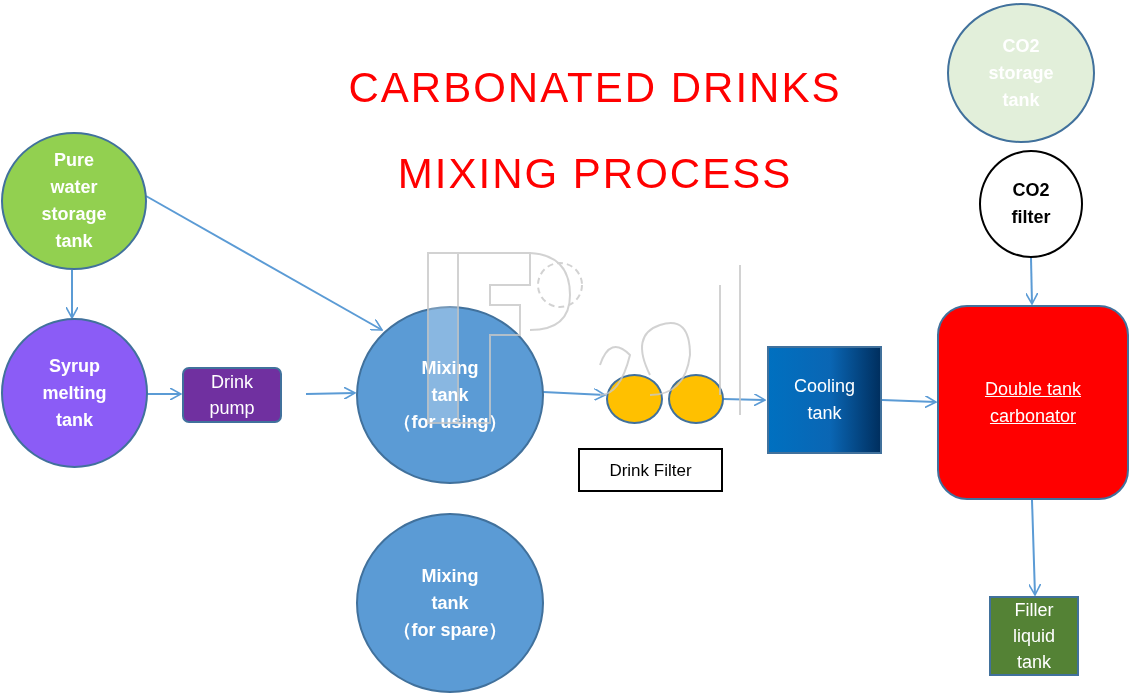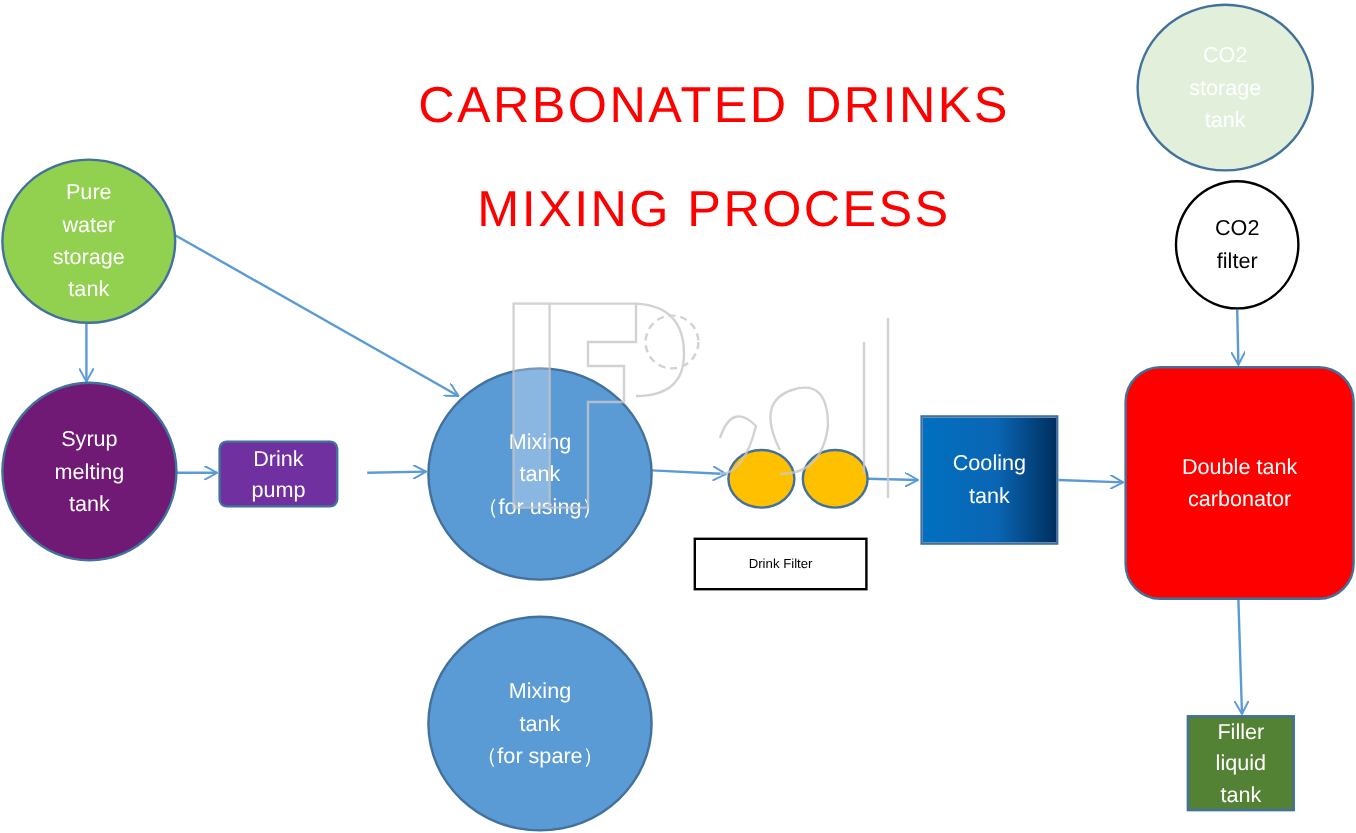--- a/index.html
+++ b/index.html
@@ -4,21 +4,21 @@
   <style>
     html, body { margin: 0; padding: 0; background: #ffffff; }
     body { width: 1130px; height: 694px; position: relative; overflow: hidden;
            font-family: "Liberation Sans", "DejaVu Sans", sans-serif; }
     #stage { position: absolute; left: 0; top: 0; width: 1130px; height: 694px; }
     .title { position: absolute; left: 0; width: 1190px; text-align: center;
              color: #ff0000; font-size: 42px; letter-spacing: 2px; }
     .node { position: absolute; box-sizing: border-box; display: flex;
             align-items: center; justify-content: center; text-align: center;
             color: #ffffff; font-size: 18px; line-height: 27px; white-space: pre-line; }
-    .circle { border-radius: 50%; border: 2px solid #41719c; }
+    .circle { border-radius: 50%; border: 2px solid #41719c; font-weight: bold; }
     .watermark { position: absolute; left: 420px; top: 245px; width: 360px; height: 190px;
                  pointer-events: none; }
   </style>
 </head>
 <body>
 
 <div id="stage">
 
   <div class="title" style="top:64px;">CARBONATED DRINKS</div>
   <div class="title" style="top:150px;">MIXING PROCESS</div>
@@ -42,21 +42,21 @@
     </g>
   </svg>
 
   <div class="node circle" style="left:1px;top:132px;width:146px;height:138px;background:#92d050;text-align:center;">
     <span>Pure
 water
 storage
 tank</span>
   </div>
 
-  <div class="node circle" style="left:1px;top:318px;width:147px;height:150px;background:#701a75;">
+  <div class="node circle" style="left:1px;top:318px;width:147px;height:150px;background:#8b5cf6;">
     <span>Syrup
 melting
 tank</span>
   </div>
 
   <div class="node" style="left:182px;top:367px;width:100px;height:56px;background:#7030a0;border:2px solid #41719c;border-radius:7px;line-height:26px;">
     <span>Drink
 pump</span>
   </div>
 
@@ -68,41 +68,41 @@
 
   <div class="node circle" style="left:356px;top:513px;width:188px;height:180px;background:#5b9bd5;">
     <span>Mixing
 tank
 （for spare）</span>
   </div>
 
   <div class="node circle" style="left:606px;top:374px;width:57px;height:50px;background:#ffc000;"></div>
   <div class="node circle" style="left:668px;top:374px;width:56px;height:50px;background:#ffc000;"></div>
 
-  <div class="node" style="left:578px;top:448px;width:145px;height:44px;border:2px solid #000;color:#000;font-size:11px;">
+  <div class="node" style="left:578px;top:448px;width:145px;height:44px;border:2px solid #000;color:#000;font-size:17px;">
     <span>Drink Filter</span>
   </div>
 
   <div class="node" style="left:767px;top:346px;width:115px;height:108px;background:linear-gradient(90deg,#0070c0 0%,#0a66b4 55%,#002f5f 100%);border:2px solid #41719c;">
     <span>Cooling
 tank</span>
   </div>
 
   <div class="node circle" style="left:947px;top:3px;width:148px;height:140px;background:#e2efda;">
     <span>CO2
 storage
 tank</span>
   </div>
 
   <div class="node circle" style="left:979px;top:150px;width:104px;height:108px;background:#fff;border:2px solid #000;color:#000;">
     <span>CO2
 filter</span>
   </div>
 
-  <div class="node" style="left:937px;top:305px;width:192px;height:195px;background:#ff0000;border:2px solid #41719c;border-radius:30px;">
+  <div class="node" style="left:937px;top:305px;width:192px;height:195px;background:#ff0000;border:2px solid #41719c;border-radius:30px;text-decoration:underline;">
     <span>Double tank
 carbonator</span>
   </div>
 
   <div class="node" style="left:989px;top:596px;width:90px;height:80px;background:#548235;border:2px solid #41719c;line-height:26px;">
     <span>Filler
 liquid
 tank</span>
   </div>
 

